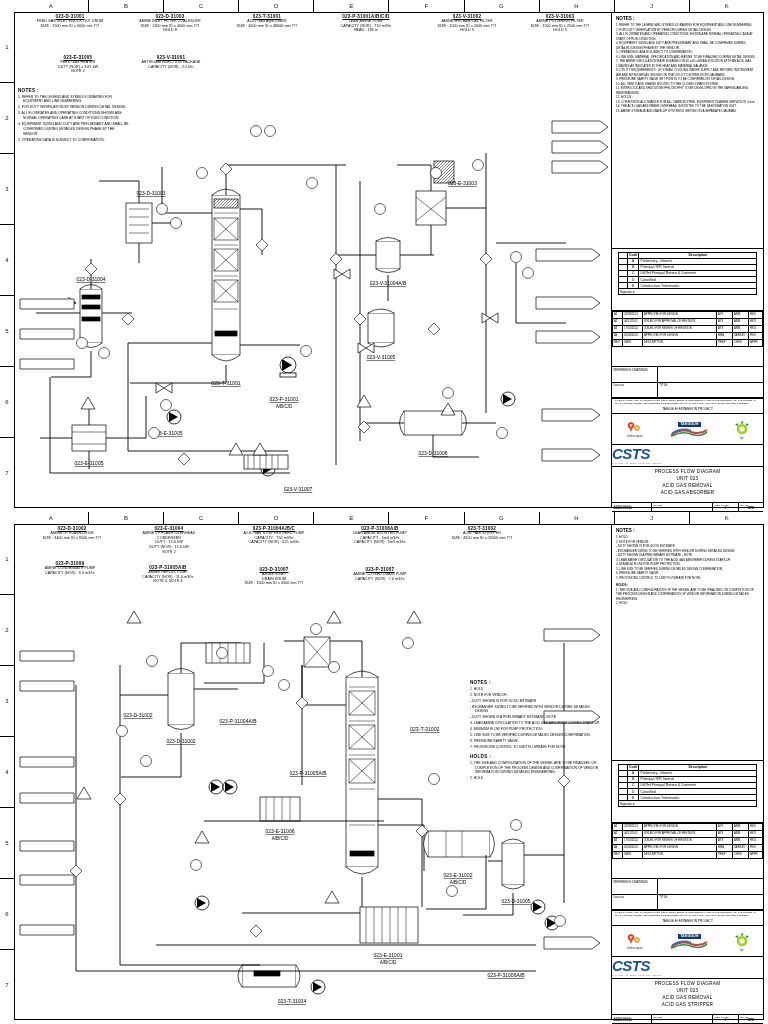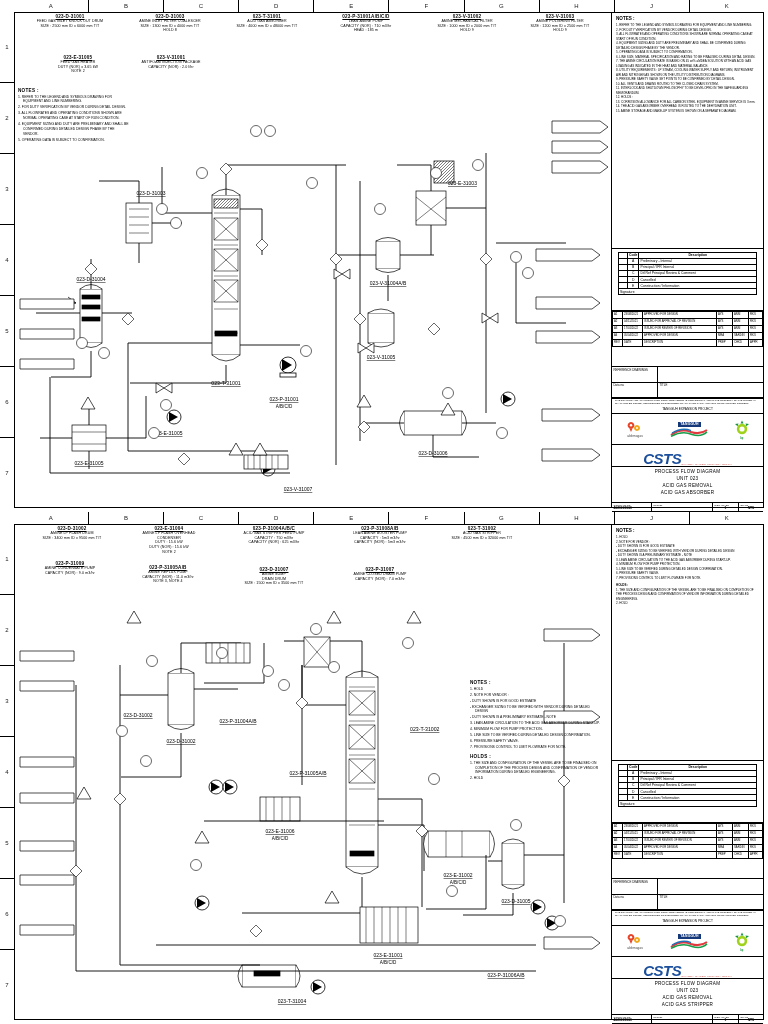--- a/index.html
+++ b/index.html
@@ -74,22 +74,22 @@
 
   .tb-proj { position:absolute; left:0; right:0; top:386px; height:15px;
              border-bottom:1.2px solid #000; padding:1px 3px; }
   .tb-proj .dis { font-size:2.4px; color:#000; line-height:1.15; }
   .tb-proj .pn { font-size:3.2px; text-align:center; color:#000; margin-top:1px; }
 
   .tb-logos { position:absolute; left:0; right:0; top:401px; height:31px;
               border-bottom:1.2px solid #000; display:flex; align-items:center;
               justify-content:space-around; }
   .tb-csts { position:absolute; left:0; right:0; top:432px; height:22px;
-             border-bottom:1.2px solid #000; display:flex; align-items:flex-end;
-             justify-content:center; flex-direction:row; }
+             border-bottom:1.2px solid #000; display:flex; align-items:flex-start;
+             justify-content:center; flex-direction:column; }
   .csts-w { font-size:15px; font-weight:bold; font-style:italic; color:#1b4f9c;
             letter-spacing:-0.5px; line-height:1; }
   .csts-sub { font-size:2.4px; color:#c0392b; letter-spacing:.3px; margin-top:0.5px; }
 
   .tb-title { position:absolute; left:0; right:0; top:454px; height:36px;
               border-bottom:1.2px solid #000; text-align:center; padding-top:2px; }
   .tb-title div { font-size:4.6px; color:#000; line-height:1.5; letter-spacing:.3px; }
 
   .tb-meta { position:absolute; left:0; right:0; top:490px; bottom:0; }
   .metarow { display:flex; border-bottom:0.7px solid #000; }

